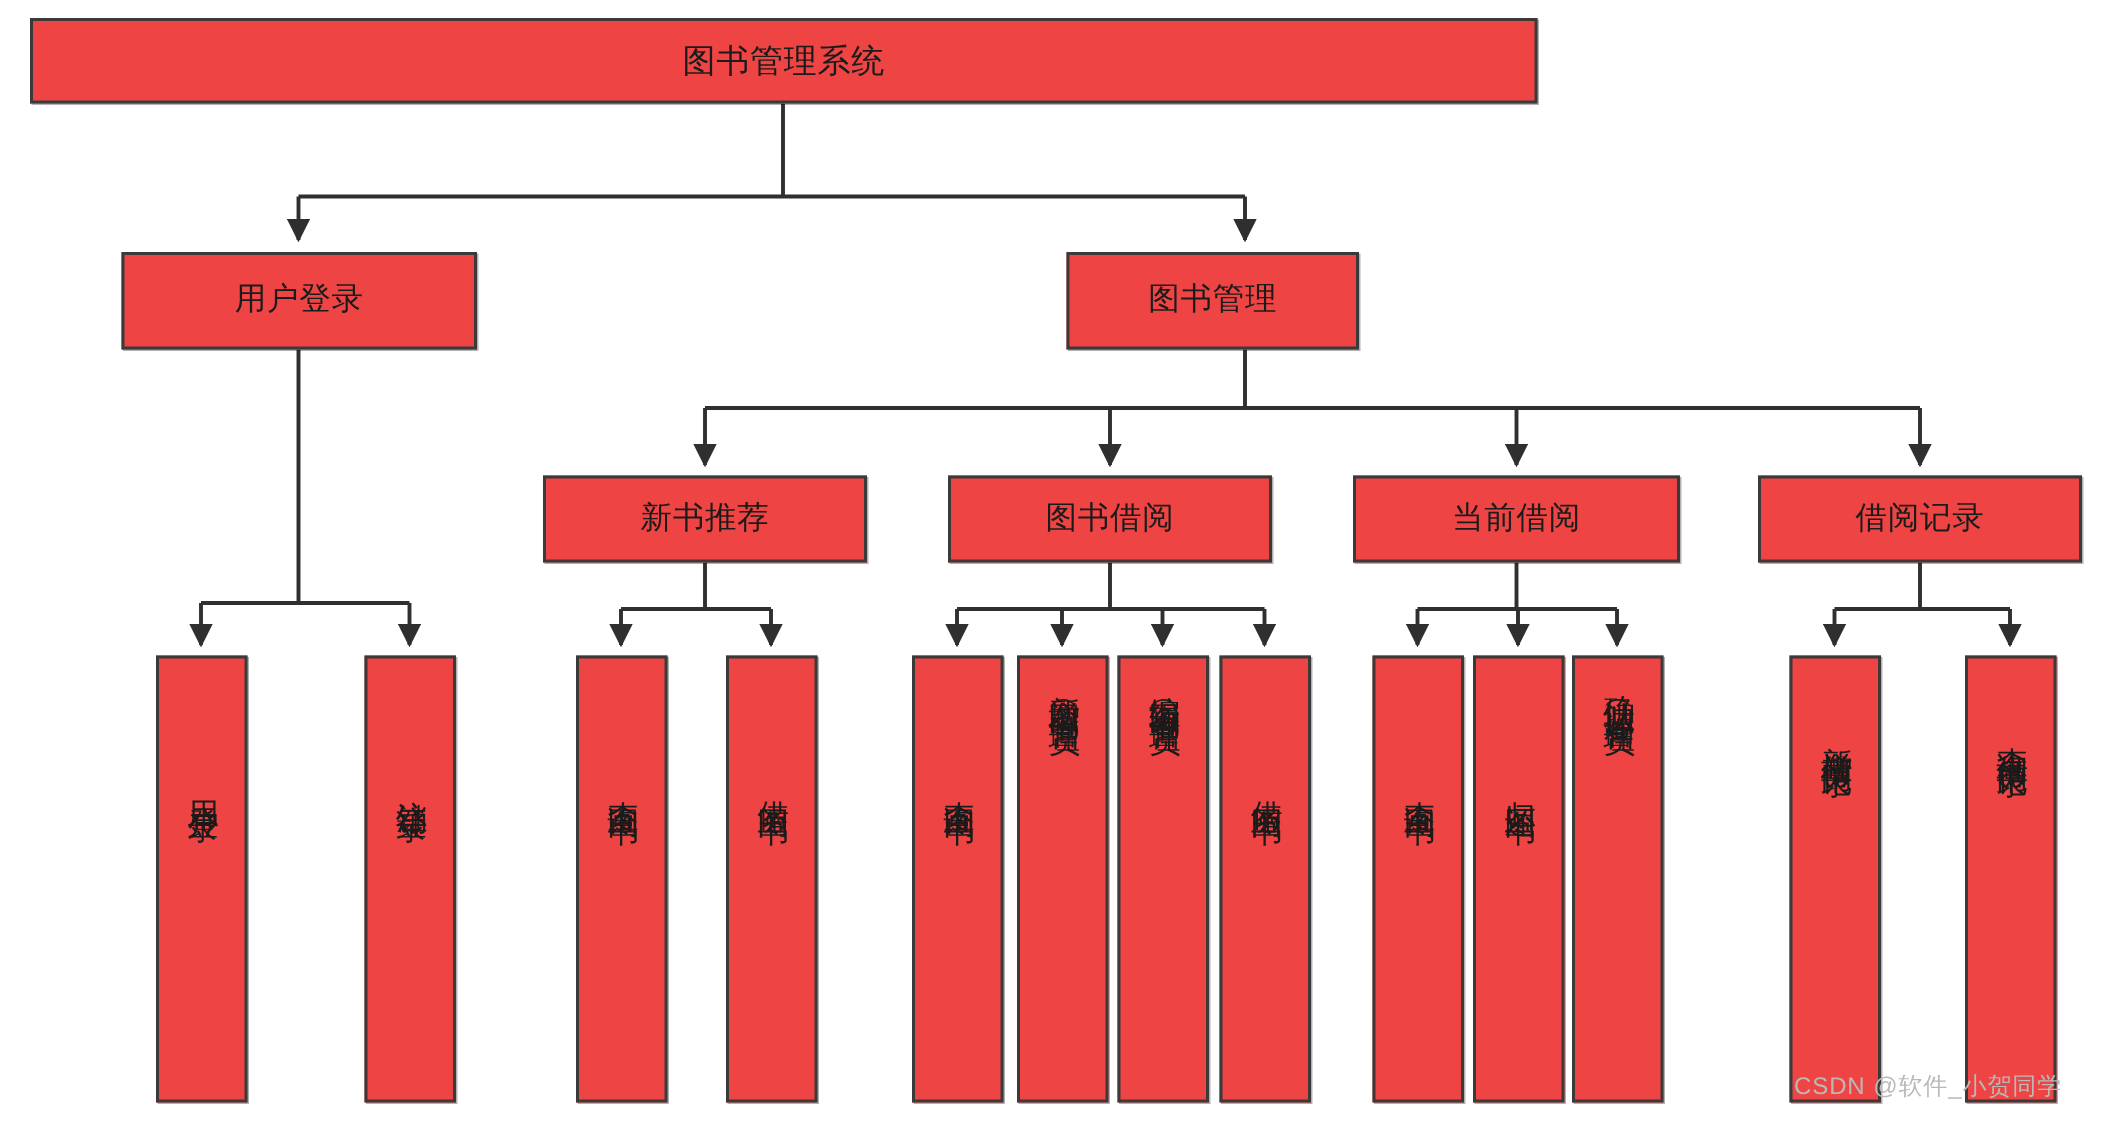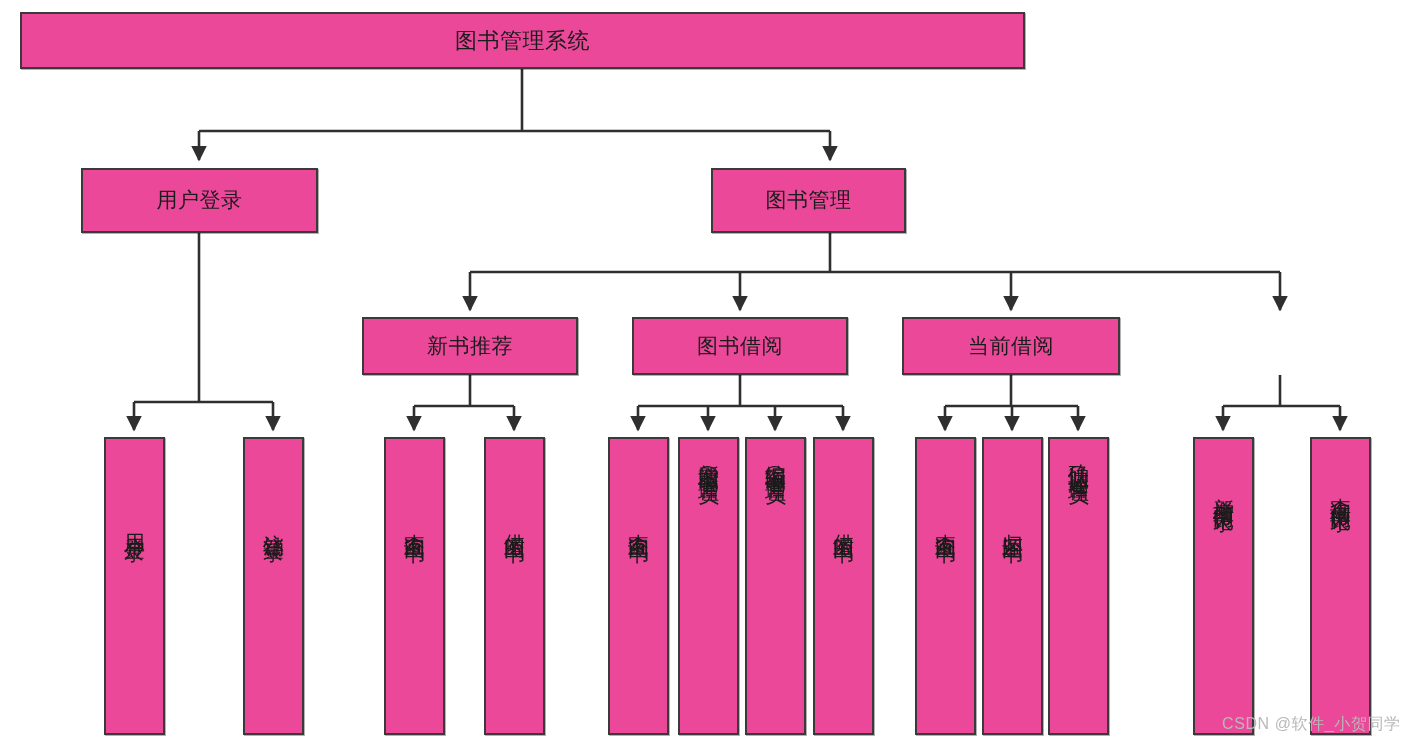--- a/index.html
+++ b/index.html
@@ -22,21 +22,21 @@
     position: absolute;
     left: 0;
     top: 0;
     width: 1405px;
     height: 747px;
     pointer-events: none;
   }
   .node {
     position: absolute;
     box-sizing: border-box;
-    background: #ec4899;
+    background: #ef4444;
     border: 2px solid #3a3a3a;
     box-shadow: 1px 1px 0 rgba(0,0,0,0.30);
     display: flex;
     align-items: center;
     justify-content: center;
     color: #1b1b1b;
   }
   .node-label {
     text-align: center;
     line-height: 1.18;
@@ -63,21 +63,20 @@
   .lvl-2 .node-label { font-size: 21px; }
   .lvl-3 .node-label { font-size: 21px; }
 
   .watermark {
     position: absolute;
     color: #b9b9b9;
     font-size: 16px;
     letter-spacing: 0.6px;
     white-space: nowrap;
     user-select: none;
-    padding-left: 26px;
   }
 </style>
 </head>
 <body>
 
 <div id="canvas">
 
   <svg class="wires" viewBox="0 0 1405 747" xmlns="http://www.w3.org/2000/svg">
     <defs>
       <marker id="arrow" viewBox="0 0 10 10" refX="9" refY="5" markerWidth="6" markerHeight="6" orient="auto-start-reverse">
@@ -141,20 +140,23 @@
 
   <div class="node horiz lvl-2" style="left:632px; top:317px; width:216px; height:58px;">
     <span class="node-label">图书借阅</span>
   </div>
   <div class="node horiz lvl-2" style="left:362px; top:317px; width:216px; height:58px;">
     <span class="node-label">新书推荐</span>
   </div>
   <div class="node horiz lvl-2" style="left:902px; top:317px; width:218px; height:58px;justify-content:center;">
     <span class="node-label">当前借阅</span>
   </div>
+  <div class="node horiz lvl-2" style="left:1172px; top:317px; width:216px; height:58px;">
+    <span class="node-label">借阅记录</span>
+  </div>
 
   <div class="node vert lvl-3" style="left:104px; top:437px; width:61px; height:298px; padding-top:78px;">
     <span class="node-label">用户登录</span>
   </div>
   <div class="node vert lvl-3" style="left:243px; top:437px; width:61px; height:298px; padding-top:78px;">
     <span class="node-label">注销登录</span>
   </div>
 
   <div class="node vert lvl-3" style="left:384px; top:437px; width:61px; height:298px; padding-top:78px;">
     <span class="node-label">查询图书</span>

